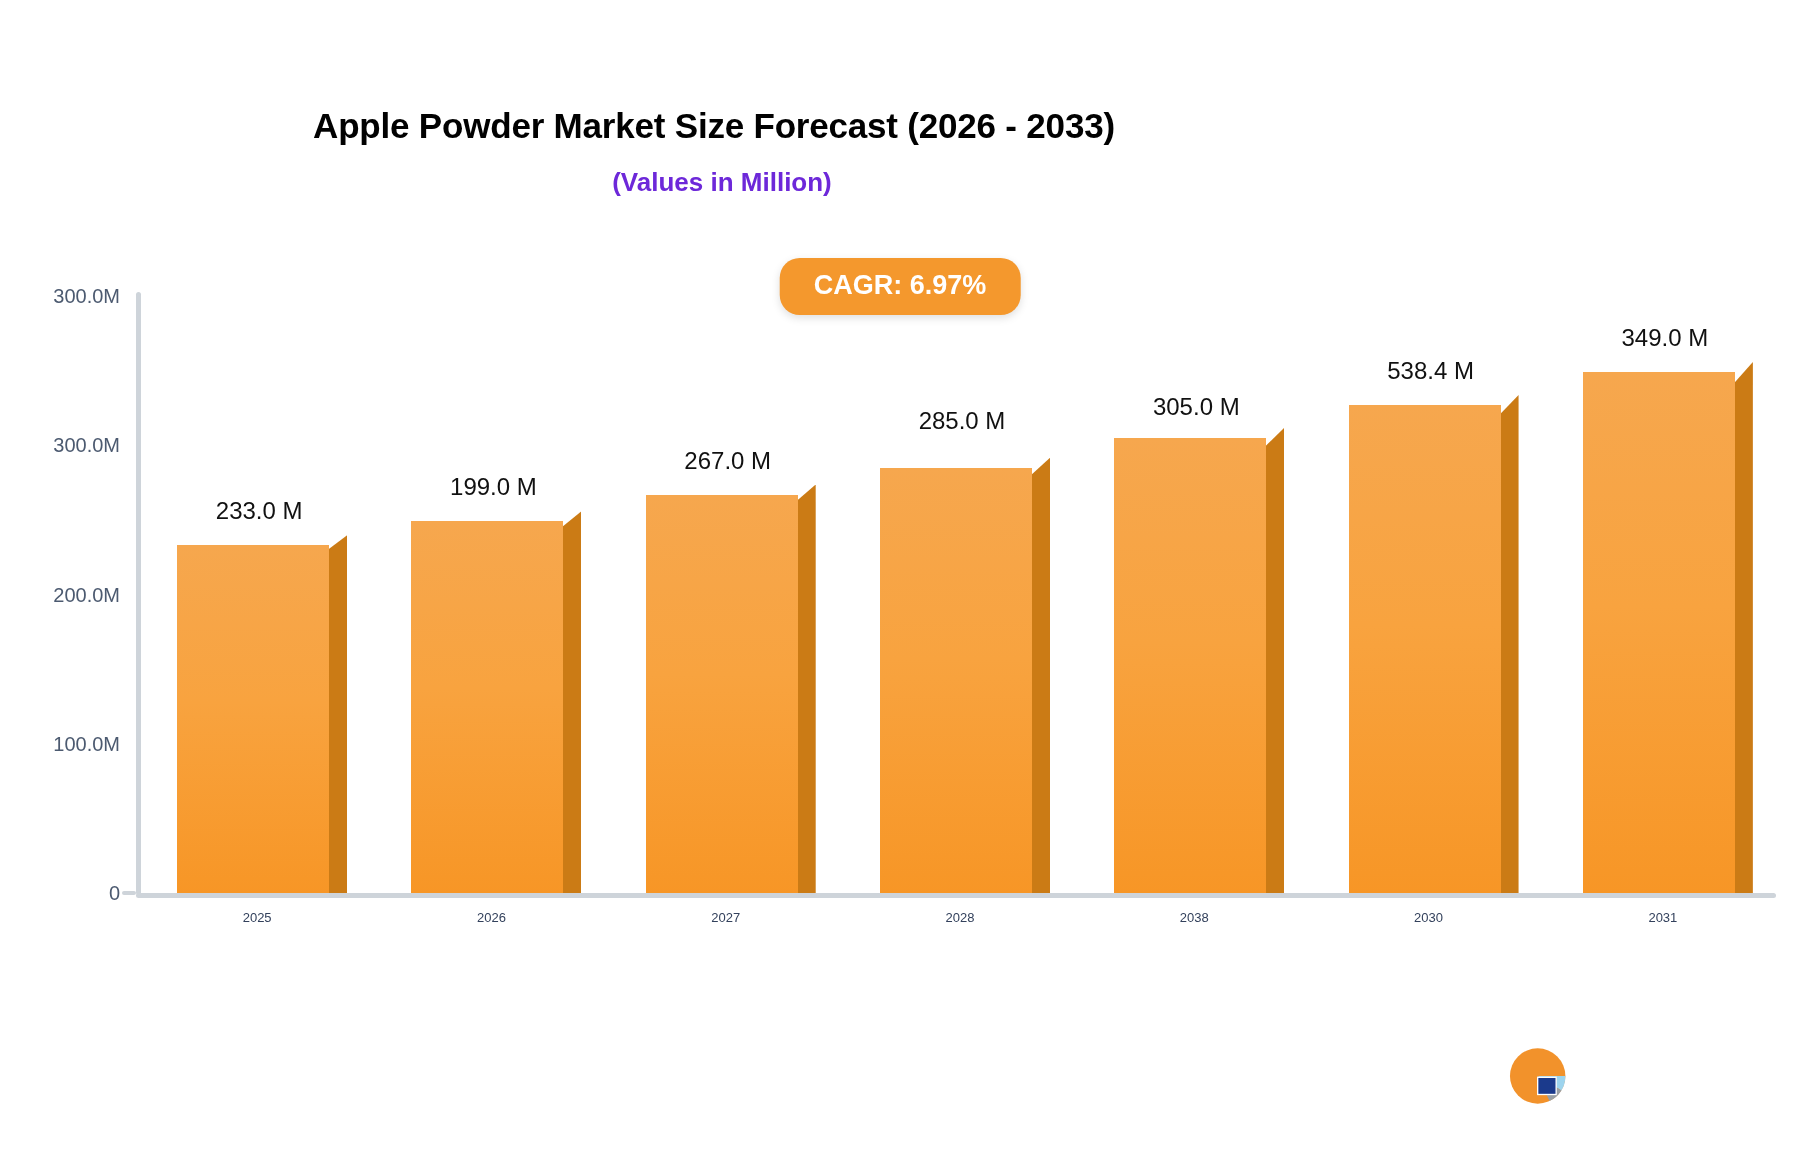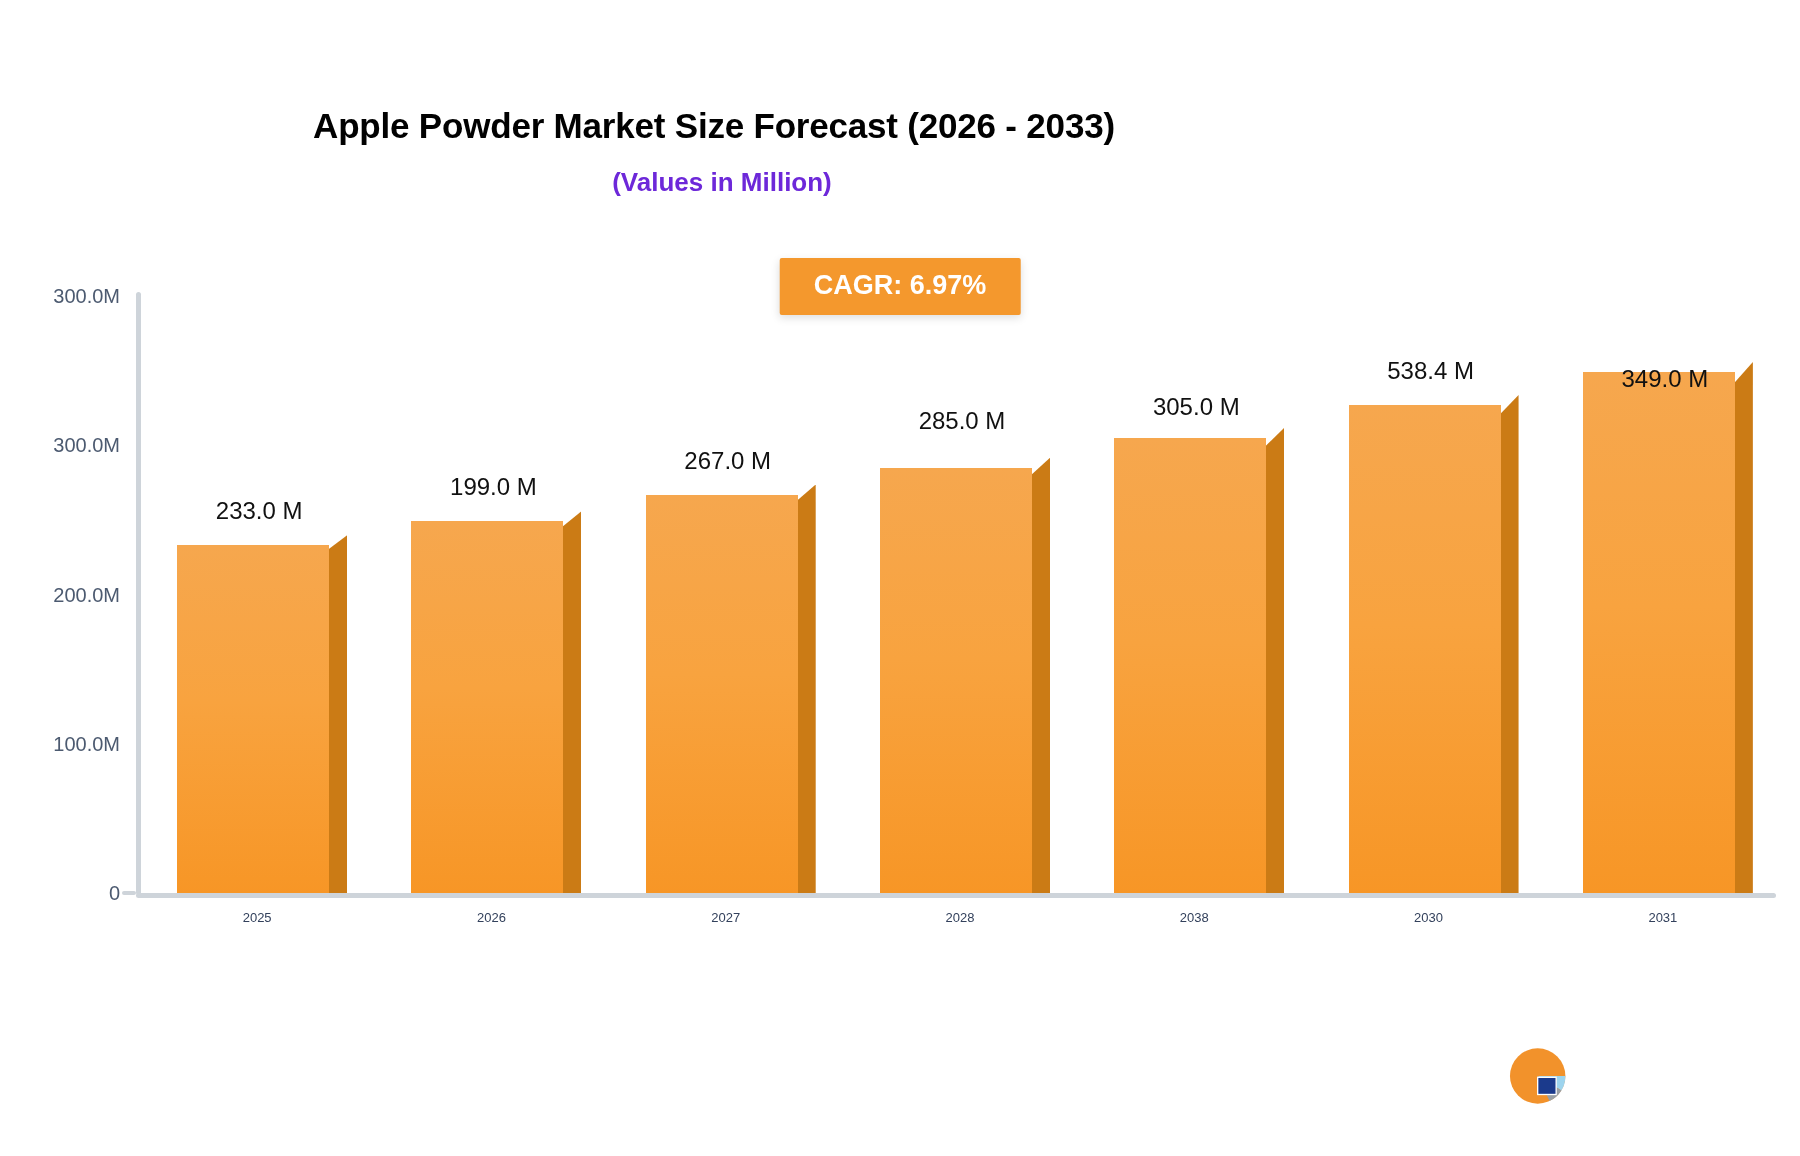--- a/index.html
+++ b/index.html
@@ -49,21 +49,21 @@
   .cagr-badge {
     position: absolute;
     top: 258px;
     left: 50%;
     transform: translateX(-50%);
     background: #f4982d;
     color: #ffffff;
     font-size: 27px;
     font-weight: 700;
     padding: 14px 34px 16px 34px;
-    border-radius: 2px;
+    border-radius: 20px;
     box-shadow: 0 3px 8px rgba(0,0,0,0.13);
     white-space: nowrap;
     line-height: 1;
   }
 
   
   .plot {
     position: absolute;
     left: 0; top: 0;
     width: 1800px; height: 1156px;
@@ -236,21 +236,21 @@
       <div class="bar-group" style="left: 1348.57px; top: 404.952px; width: 152px; height: 488.048px;">
         <div class="bar-side" style="left: 150px; width: 20px; height: 498.048px;"></div>
         <div class="bar-front" style="height: 488.048px;"></div>
       </div>
       <div class="bar-value-label" style="left: 1430.57px; top: 356.952px;">538.4 M</div>
       <div class="x-tick-label" style="left: 1428.57px;">2030</div>
       <div class="bar-group" style="left: 1582.86px; top: 372.117px; width: 152px; height: 520.883px;">
         <div class="bar-side" style="left: 150px; width: 20px; height: 530.883px;"></div>
         <div class="bar-front" style="height: 520.883px;"></div>
       </div>
-      <div class="bar-value-label" style="left: 1664.86px; top: 324.117px; margin-top: 41px;">349.0 M</div>
+      <div class="bar-value-label" style="left: 1664.86px; top: 324.117px;">349.0 M</div>
       <div class="x-tick-label" style="left: 1662.86px;">2031</div>
     </div>
 
   <div class="logo">
     <svg class="logo-mark" viewBox="0 0 100 100">
       <circle cx="48" cy="50" r="42" fill="#F2922B"></circle>
       <path d="M48 50 L90 50 A42 42 0 0 1 84 72 Z" fill="#9DD4EE"></path>
       <path d="M48 50 L84 72 A42 42 0 0 1 66 88 Z" fill="#9AA0A6"></path>
       <rect x="48" y="52" width="28" height="26" fill="#1B3A8C"></rect>
       <rect x="48" y="52" width="28" height="26" fill="none" stroke="#ffffff" stroke-width="2"></rect>

